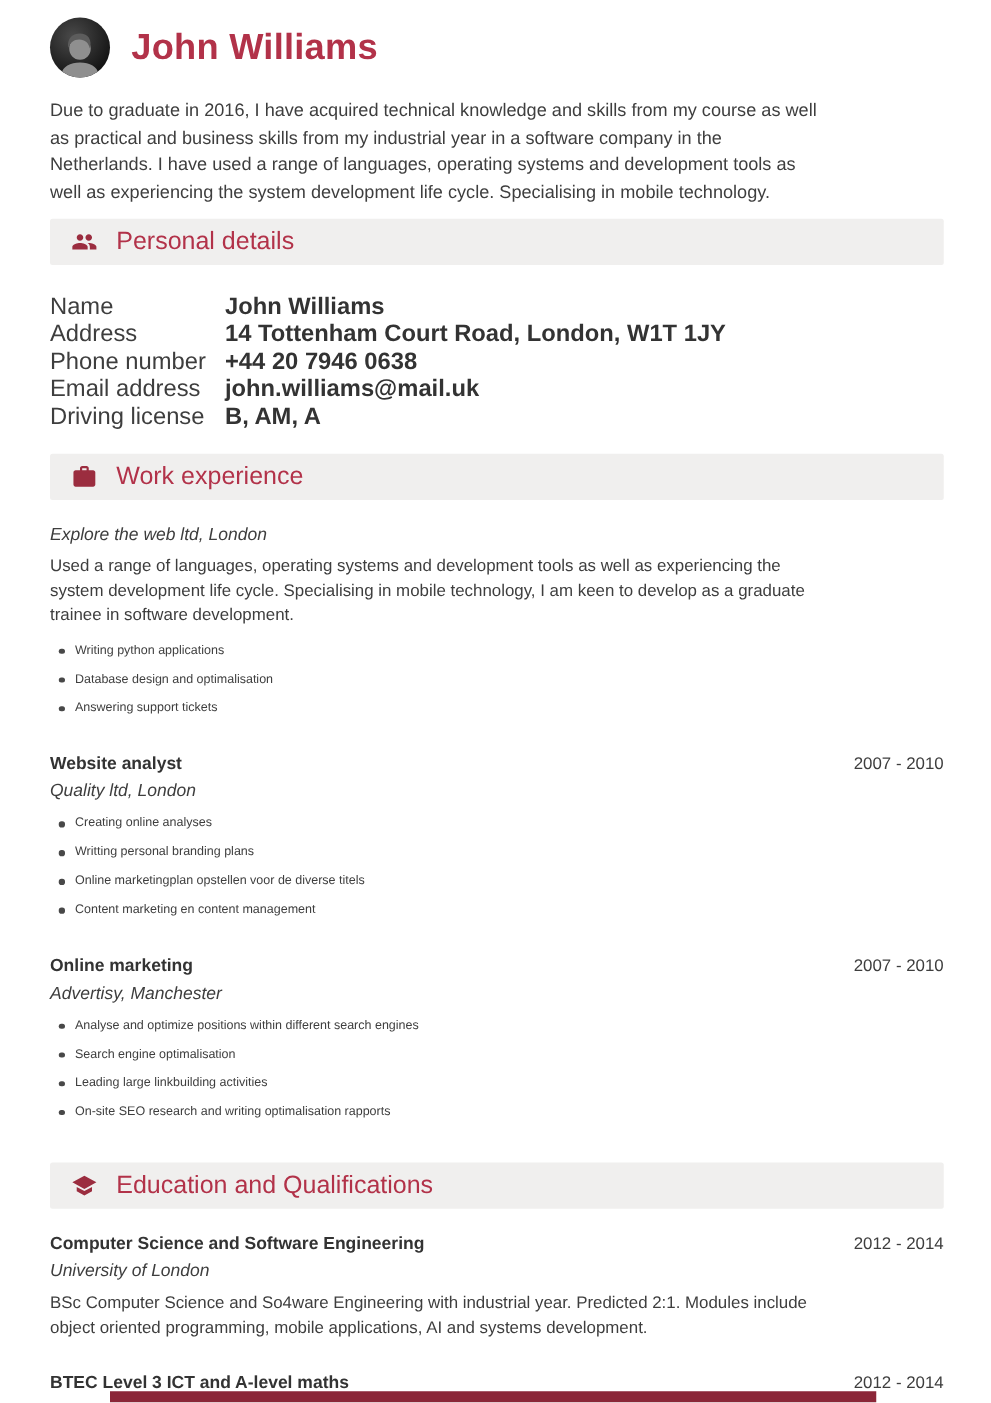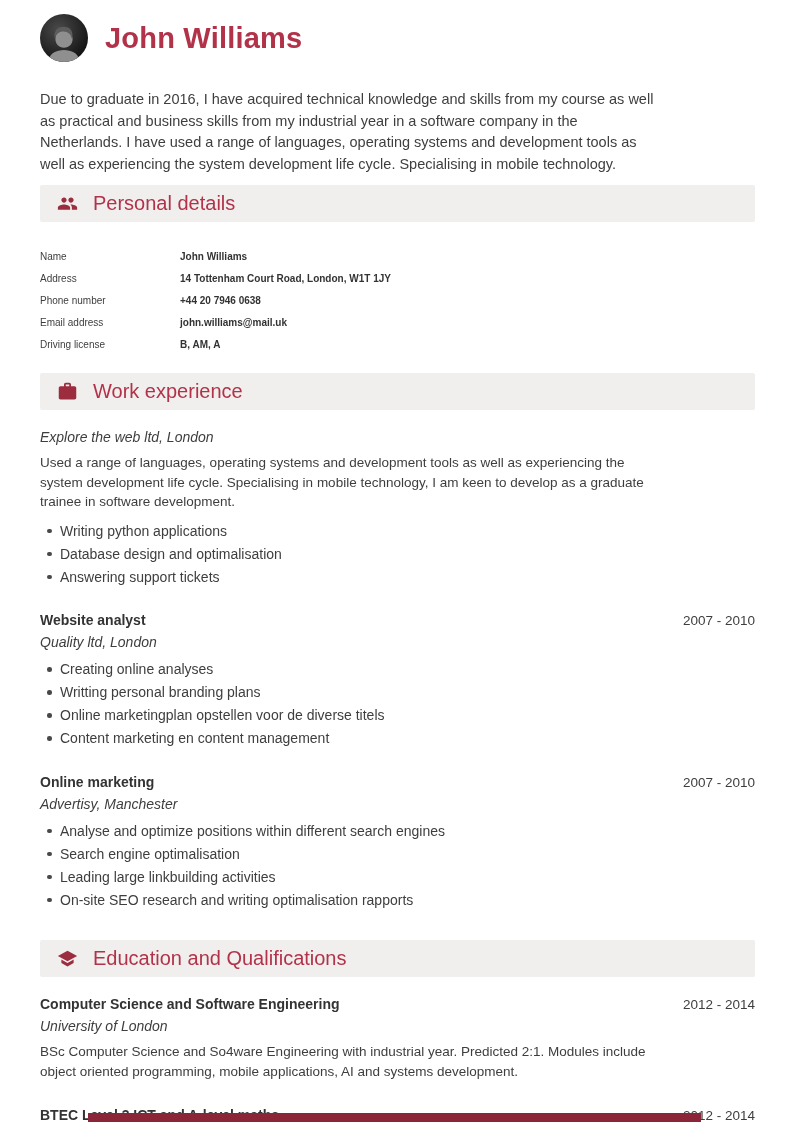--- a/index.html
+++ b/index.html
@@ -29,57 +29,57 @@
     overflow: hidden; flex: 0 0 auto; position: relative;
   }
   .avatar svg { position: absolute; left: 0; top: 6px; width: 48px; height: 48px; }
   h1.name {
     margin: 0; font-size: 29px; font-weight: bold;
     color: var(--accent); letter-spacing: 0.2px;
   }
 
   
   .intro {
-    margin: 27px 0 0; max-width: 620px;
+    margin: 17px 0 0; max-width: 620px;
     font-size: 14.5px; line-height: 21.5px; color: var(--text);
   }
 
   
   .section-bar {
     background: var(--section_bg);
     height: 37px; display: flex; align-items: center;
     padding-left: 17px; gap: 15px; border-radius: 2px;
   }
   .section-bar .sec-icon { width: 21px; height: 21px; fill: var(--icon); flex: 0 0 auto; }
   .section-bar .sec-title { font-size: 20px; color: var(--accent); }
   .bar-personal { margin-top: 10px; }
   .bar-work { margin-top: 18px; }
   .bar-edu { margin-top: 31px; }
 
   
   .details { margin-top: 23px; }
-  .detail-row { display: flex; align-items: center; height: 22px; font-size: 10px; }
+  .detail-row { display: flex; align-items: center; height: 22px; font-size: 19px; }
   .detail-label { width: 140px; color: var(--text); }
   .detail-value { font-weight: bold; color: var(--heading); }
 
   
   .entries { }
   .entry { margin-top: 19px; }
   .entry + .entry { margin-top: 26px; }
   .entry-head { display: flex; justify-content: space-between; align-items: baseline; }
   .entry-title { font-weight: bold; font-size: 14px; color: var(--heading); }
   .entry-period { font-size: 13.5px; color: var(--text); font-weight: normal; }
   .entry-org { font-style: italic; font-size: 14px; color: var(--text); margin-top: 6px; }
   .entry-desc {
     margin: 8px 0 0; max-width: 610px;
     font-size: 13.5px; line-height: 19.5px; color: var(--text);
   }
   ul.bullets { margin: 10px 0 0; padding: 0 0 0 20px; list-style: none; }
   ul.bullets li {
-    position: relative; font-size: 14px; color: var(--text);
+    position: relative; font-size: 10px; color: var(--text);
     line-height: 18.5px; margin-bottom: 4.5px;
   }
   ul.bullets li::before {
     content: ""; position: absolute; left: -13px; top: 7px;
     width: 4.5px; height: 4.5px; border-radius: 50%; background: #484848;
   }
 
   
   .footer-bar {
     position: absolute; bottom: 0; left: 88px;

